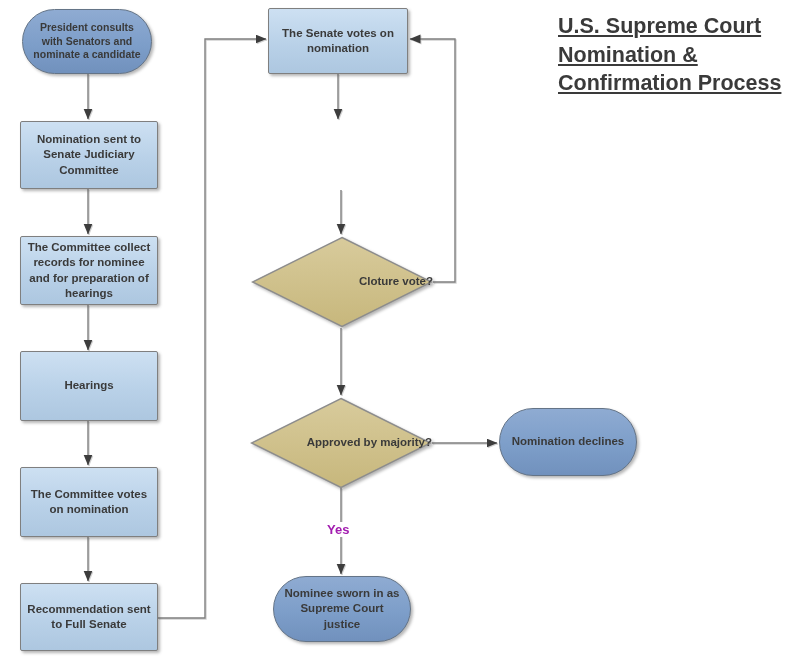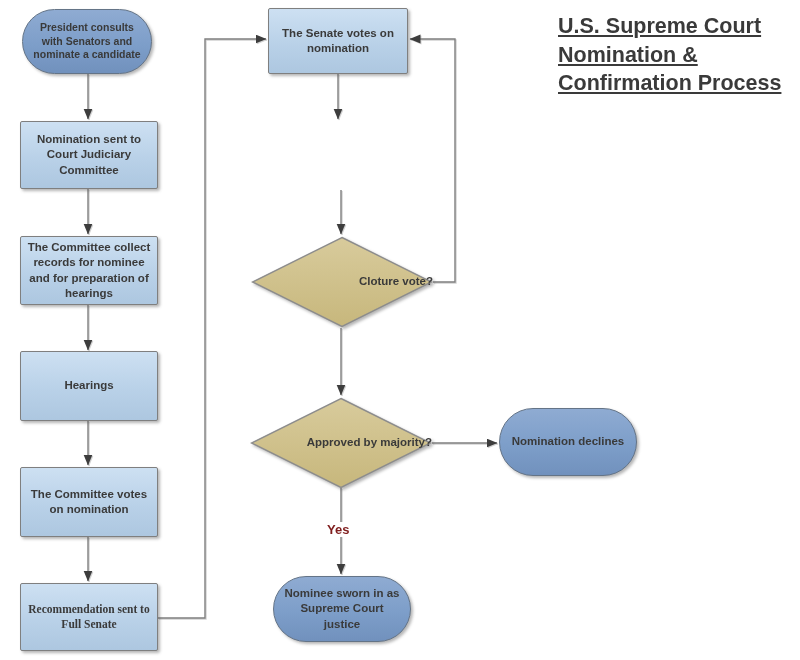--- a/index.html
+++ b/index.html
@@ -26,21 +26,21 @@
   .decision{background:transparent;border:none;padding:0;justify-content:flex-end;}
   .decision svg{position:absolute;left:0;top:0;}
   .decision .dlabel{position:relative;z-index:1;}
   .small-text{font-size:10.5px;}
   #title{
     position:absolute;left:558px;top:12px;width:238px;z-index:2;
     font-size:21.5px;font-weight:bold;color:#3a3a3a;line-height:28.5px;text-decoration:underline;
   }
   .edge-label{
     position:absolute;background:#ffffff;padding:0 3px;z-index:3;
-    font-size:13px;font-weight:bold;color:#7f1d1d;
+    font-size:13px;font-weight:bold;color:#a21caf;
   }
 </style>
 </head>
 <body>
 
 <div id="canvas">
 
   <svg id="connectors" width="800" height="660" viewBox="0 0 800 660">
     <defs>
       <marker id="arrow" markerWidth="12" markerHeight="10" refX="10.5" refY="4.5" orient="auto" markerUnits="userSpaceOnUse">
@@ -58,29 +58,29 @@
       <path d="M341,190 V234" marker-end="url(#arrow)"></path>
       <path d="M433,282 H455 V39 H410" marker-end="url(#arrow)"></path>
       <path d="M341,328 V395" marker-end="url(#arrow)"></path>
       <path d="M432,443 H497" marker-end="url(#arrow)"></path>
       <path d="M341,488 V574" marker-end="url(#arrow)"></path>
     </g>
   </svg>
 
   <div class="node terminator small-text" style="left:22px;top:9px;width:130px;height:65px;">President consults with Senators and nominate a candidate</div>
 
-  <div class="node process" style="left:20px;top:121px;width:138px;height:68px;">Nomination sent to Court Judiciary Committee</div>
+  <div class="node process" style="left:20px;top:121px;width:138px;height:68px;">Nomination sent to Senate Judiciary Committee</div>
 
   <div class="node process" style="left:20px;top:236px;width:138px;height:69px;">The Committee collect records for nominee and for preparation of hearings</div>
 
   <div class="node process" style="left:20px;top:351px;width:138px;height:70px;">Hearings</div>
 
   <div class="node process" style="left:20px;top:467px;width:138px;height:70px;">The Committee votes on nomination</div>
 
-  <div class="node process" style="left:20px;top:583px;width:138px;height:68px;font-family:Liberation Serif, serif;">Recommendation sent to Full Senate</div>
+  <div class="node process" style="left:20px;top:583px;width:138px;height:68px;">Recommendation sent to Full Senate</div>
 
   <div class="node process" style="left:268px;top:8px;width:140px;height:66px;">The Senate votes on nomination</div>
 
 
   <div class="node decision" style="left:251px;top:236px;width:182px;height:92px;">
     <svg width="182" height="92" viewBox="0 0 182 92">
       <defs>
         <linearGradient id="dg1" x1="0" y1="0" x2="0" y2="1">
           <stop offset="0" stop-color="#d8cb9c"></stop>
           <stop offset="1" stop-color="#c7b77c"></stop>

